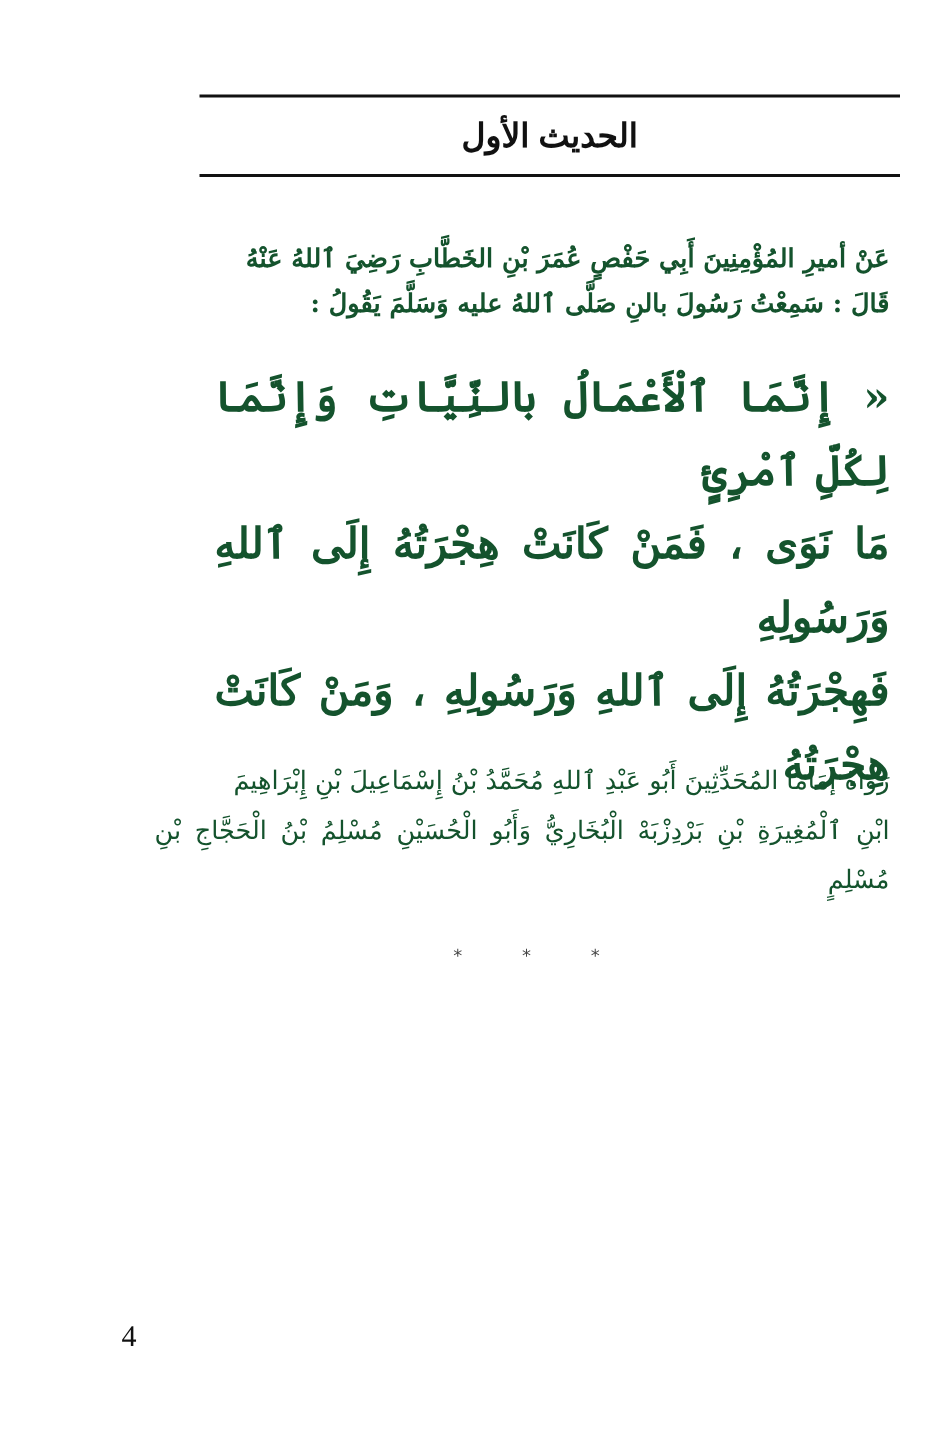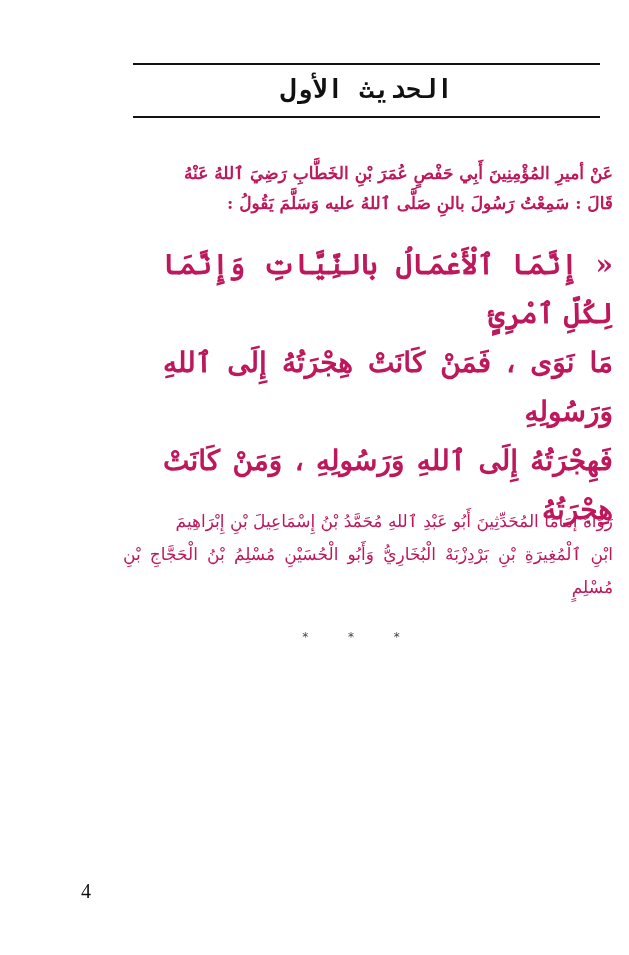--- a/index.html
+++ b/index.html
@@ -1,23 +1,23 @@
 <!DOCTYPE html>
 <html><head>
 <meta charset="utf-8">
 <style>
   html, body { margin:0; padding:0; background:#ffffff; }
   body { width:629px; height:955px; position:relative; overflow:hidden; color:#111; }
   .rule { position:absolute; left:133px; width:467px; height:2px; background:#111; }
   .rule.top { top:63px; }
   .rule.bottom { top:116px; }
   .title { position:absolute; left:133px; width:467px; top:68px; height:46px; text-align:center;
-           font-family:Liberation Mono, monospace; font-size:26px; font-weight:bold; line-height:46px; direction:rtl; }
-  .block { position:absolute; right:16px; direction:rtl; text-align:justify; text-align-last:right;
-           font-family:"DejaVu Serif", serif; color:#be185d; }
+           font-family:Liberation Sans, sans-serif; font-size:22px; font-weight:bold; line-height:46px; direction:rtl; }
+  .block { position:absolute; right:36px; direction:rtl; text-align:justify; text-align-last:right;
+           font-family:"DejaVu Serif", serif; color:#14532d; }
   .intro { top:158px; width:455px; font-size:17px; line-height:30px; font-weight:bold; }
   .hadith { top:240px; width:450px; font-size:28px; line-height:49px; font-weight:bold; }
   .narr { top:505px; width:490px; font-size:17px; line-height:33px; font-weight:normal; }
   .stars { position:absolute; top:630px; left:300px; width:120px; text-align:center; font-size:12px;
            font-family:"DejaVu Sans", sans-serif; color:#444; letter-spacing:18px; }
   .pagenum { position:absolute; left:81px; top:880px; font-family:"Liberation Serif", serif; font-size:20px; color:#111; }
   .line { display:block; }
 </style>
 </head>
 <body>

